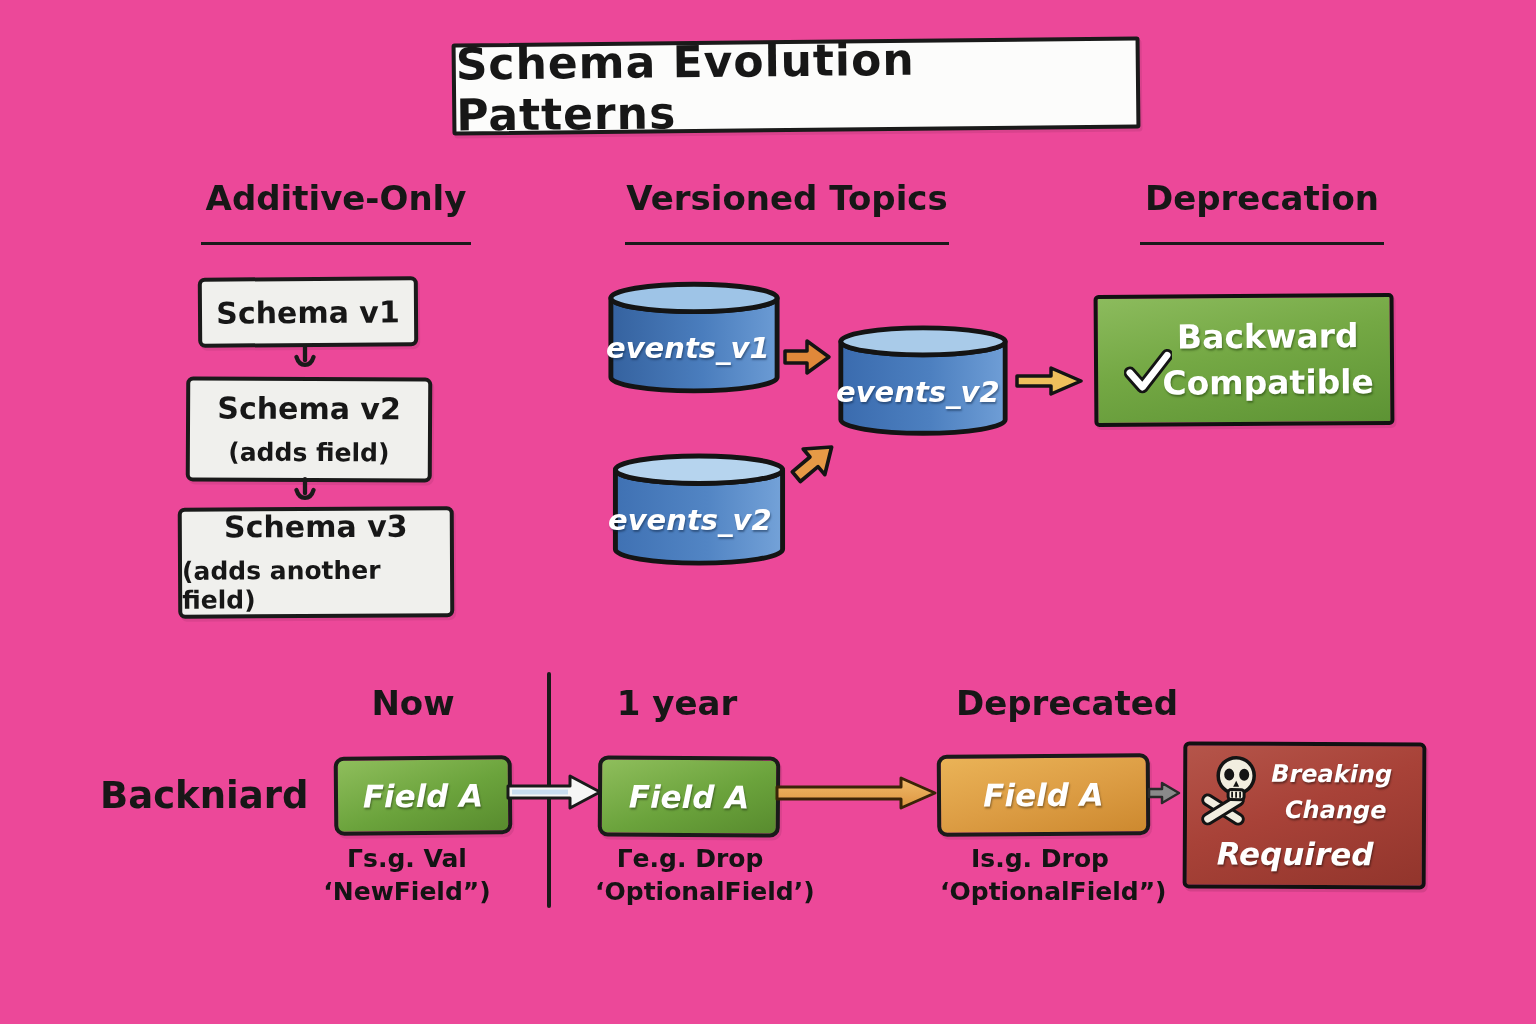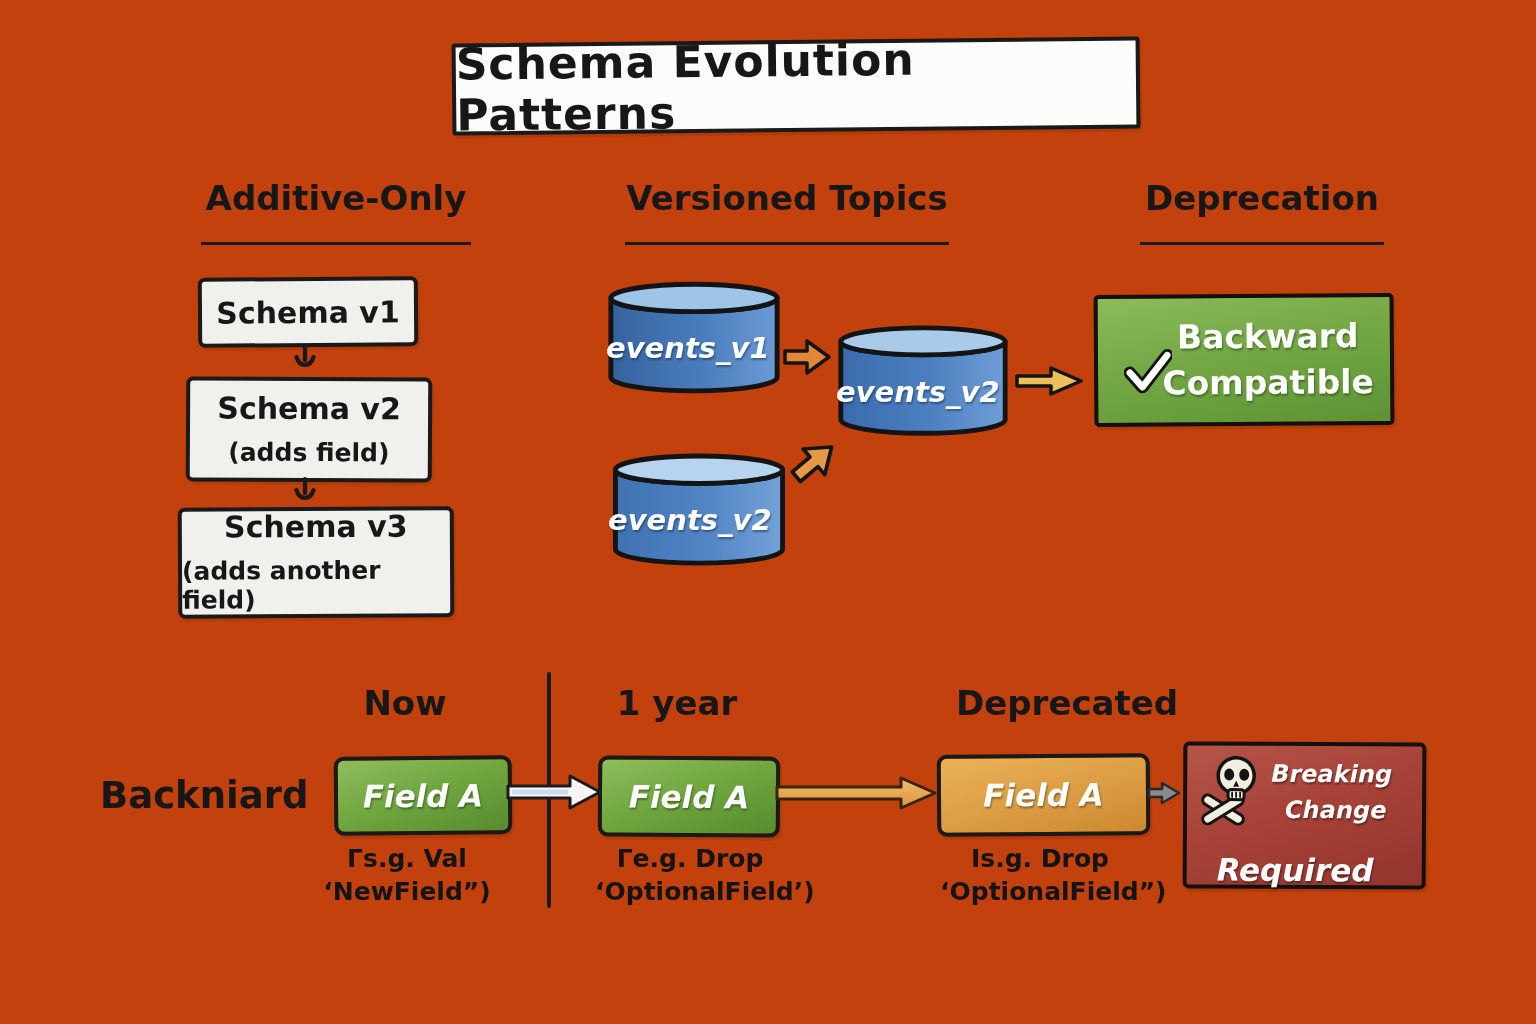--- a/index.html
+++ b/index.html
@@ -1,17 +1,17 @@
 <!DOCTYPE html>
 <html><head>
 <meta charset="utf-8">
 <style>
   html,body{margin:0;padding:0;}
   body{font-family:"DejaVu Sans","Liberation Sans",sans-serif;background:#e9e8e5;}
-  .canvas{position:relative;width:1536px;height:1024px;background:#c2410c;overflow:hidden;}
+  .canvas{position:relative;width:1536px;height:1024px;background:#ec4899;overflow:hidden;}
   .abs{position:absolute;}
 
   
   .title-box{
     left:452px;top:40px;width:680px;height:84px;
     background:#fcfcfb;border:4px solid #1a1a1a;border-radius:3px;
     transform:rotate(-0.6deg);
     display:flex;align-items:center;justify-content:center;
     box-shadow:2px 3px 0 rgba(0,0,0,0.08);
   }
@@ -63,21 +63,21 @@
     text-shadow:1px 2px 2px rgba(30,60,10,0.5);
   }
   .check-icon{position:absolute;left:26px;top:50px;}
 
   
   .row-label{
     left:100px;top:770px;width:200px;text-align:center;
     font-size:37px;font-weight:700;color:#171717;line-height:1.42;
   }
   .stage-heading{font-size:34px;font-weight:700;color:#171717;text-align:center;}
-  .st1{left:335px;top:683px;width:140px;}
+  .st1{left:343px;top:683px;width:140px;}
   .st2{left:607px;top:683px;width:140px;}
   .st3{left:956px;top:683px;width:180px;}
 
   .divider{
     left:547px;top:672px;width:4px;height:236px;background:#1a1a1a;border-radius:2px;
   }
 
   .field-box{
     border:4px solid #1a1a1a;border-radius:10px;
     display:flex;align-items:center;justify-content:center;
@@ -101,21 +101,21 @@
   .cap3{left:940px;top:843px;width:200px;}
 
   .red-badge{
     left:1183px;top:742px;width:235px;height:139px;
     background:linear-gradient(160deg,#b5554a 0%,#a84238 45%,#92352c 100%);
     border:4px solid #111;border-radius:6px;transform:rotate(0.3deg);
     box-shadow:2px 3px 0 rgba(0,0,0,0.1);
   }
   .red-badge .l1{position:absolute;left:84px;top:14px;}
   .red-badge .l2{position:absolute;left:98px;top:50px;}
-  .red-badge .l3{position:absolute;left:30px;top:90px;font-size:31px;margin-top:16px;}
+  .red-badge .l3{position:absolute;left:30px;top:90px;font-size:31px;}
   .red-badge span{
     color:#fff;font-size:24px;font-weight:700;font-style:italic;
     text-shadow:1px 2px 2px rgba(0,0,0,0.4);
   }
   .skull-icon{position:absolute;left:12px;top:8px;}
 
   .arrow{display:block;}
 </style>
 </head>
 <body>

